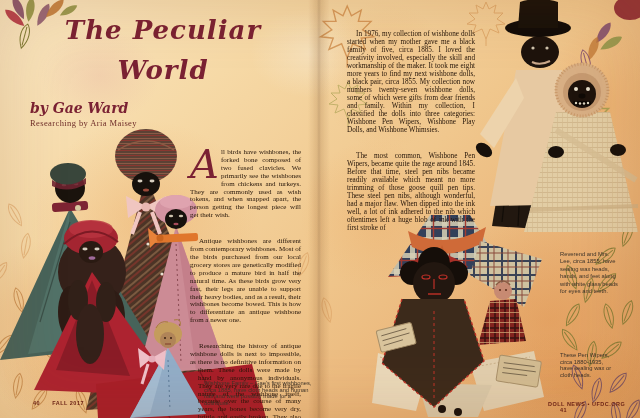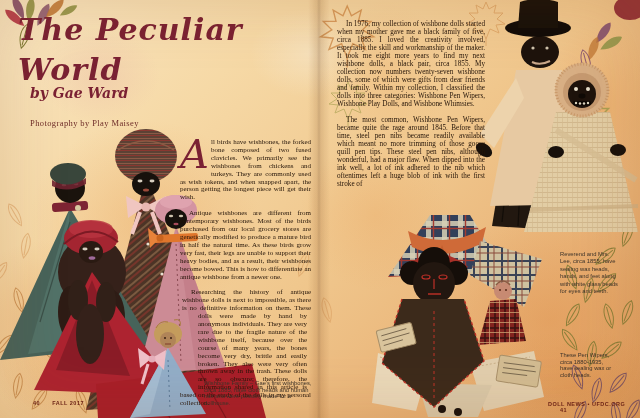--- a/index.html
+++ b/index.html
@@ -2,31 +2,31 @@
 <html><head>
 <meta charset="utf-8">
 <style>
   html,body{margin:0;padding:0;background:#555;}
   .spread{position:relative;width:640px;height:418px;overflow:hidden;
     font-family:"Liberation Serif",serif;
     background:linear-gradient(135deg,#f9e7c3 0%,#f6d9a6 28%,#f0c78d 55%,#e9b276 78%,#e0a061 100%);}
   .blob{position:absolute;border-radius:50%;pointer-events:none;}
   .svgabs{position:absolute;pointer-events:none;}
   
-  .title{position:absolute;left:18px;top:10px;width:290px;text-align:left;
+  .title{position:absolute;left:18px;top:10px;width:290px;text-align:center;
     font-family:"DejaVu Serif",serif;font-style:italic;font-weight:bold;
-    color:#7a2133;font-size:30px;line-height:40px;letter-spacing:1px;}
-  .byline{position:absolute;left:30px;top:85px;font-family:"DejaVu Serif",serif;
+    color:#7a2133;font-size:26px;line-height:40px;letter-spacing:1px;}
+  .byline{position:absolute;left:30px;top:100px;font-family:"DejaVu Serif",serif;
     font-style:italic;font-weight:bold;color:#7a2133;font-size:14px;}
   .credit{position:absolute;left:30px;top:118px;color:#6e2c28;font-size:8.5px;letter-spacing:.4px;}
   
   .bodycol{position:absolute;color:#241408;text-align:justify;}
   .body-left{left:172px;top:131px;width:147px;font-size:7px;line-height:7.9px;}
   .body-right{left:329px;top:12px;width:164px;font-size:7.2px;line-height:8px;}
-  .bodycol p{margin:8px;}
+  .bodycol p{margin:18px;}
   .bodycol p.ind{text-indent:9px;}
   .dropcap{float:left;width:28px;font-family:"DejaVu Serif",serif;font-style:italic;
     color:#7a2133;font-size:40px;line-height:31px;height:31px;margin:0 3px 1px 0;}
   .t1{float:left;width:10px;height:30px;}
   .t2{float:right;width:4px;height:30px;}
   .t3{float:left;clear:left;width:26px;height:70px;}
   .t4{float:right;clear:right;width:12px;height:70px;}
   
   .cap{position:absolute;font-family:"Liberation Sans",sans-serif;color:#3c332a;}
   .cap-left{left:204px;top:380px;width:112px;font-size:5.8px;line-height:6.6px;}
@@ -342,21 +342,21 @@
       <path d="M5,7 L36,6 M5,12 L38,11 M5,17 L30,16" stroke="#6a5a44" stroke-width="0.8" fill="none"></path>
     </g>
     <circle cx="70" cy="194" r="4" fill="#17100b"></circle>
     <circle cx="86" cy="197" r="4" fill="#17100b"></circle>
   </svg>
 
   <div class="title">
     <div>The Peculiar World</div>
   </div>
   <div class="byline">by Gae Ward</div>
-  <div class="credit">Photography by Play Maisey</div>
+  <div class="credit">Researching by Aria Maisey</div>
 
   <div class="bodycol body-left">
     <p><span class="dropcap">A</span><span>ll birds have wishbones, the forked bone composed of two fused clavicles. We primarily see the wishbones from chickens and turkeys. They are commonly used as wish tokens, and when snapped apart, the person getting the longest piece will get their wish.</span></p>
     <p class="ind">Antique wishbones are different from contemporary wishbones. Most of the birds purchased from our local grocery stores are genetically modified to produce a mature bird in half the natural time. As these birds grow very fast, their legs are unable to support their heavy bodies, and as a result, their wishbones become bowed. This is how to differentiate an antique wishbone from a newer one.</p>
     <span class="t1"></span>
       <span class="t2"></span>
       <span class="t3"></span>
       <span class="t4"></span>
     <p class="ind">Researching the history of antique wishbone dolls is next to impossible, as there is no definitive information on them. These dolls were made by hand by anonymous individuals. They are very rare due to the fragile nature of the wishbone itself, because over the course of many years, the bones become very dry, brittle and easily broken. They also were very often thrown away in the trash. These dolls are so obscure; therefore, the information shared in this article is based on the study of the dolls in my personal collection.</p>
   </div>

